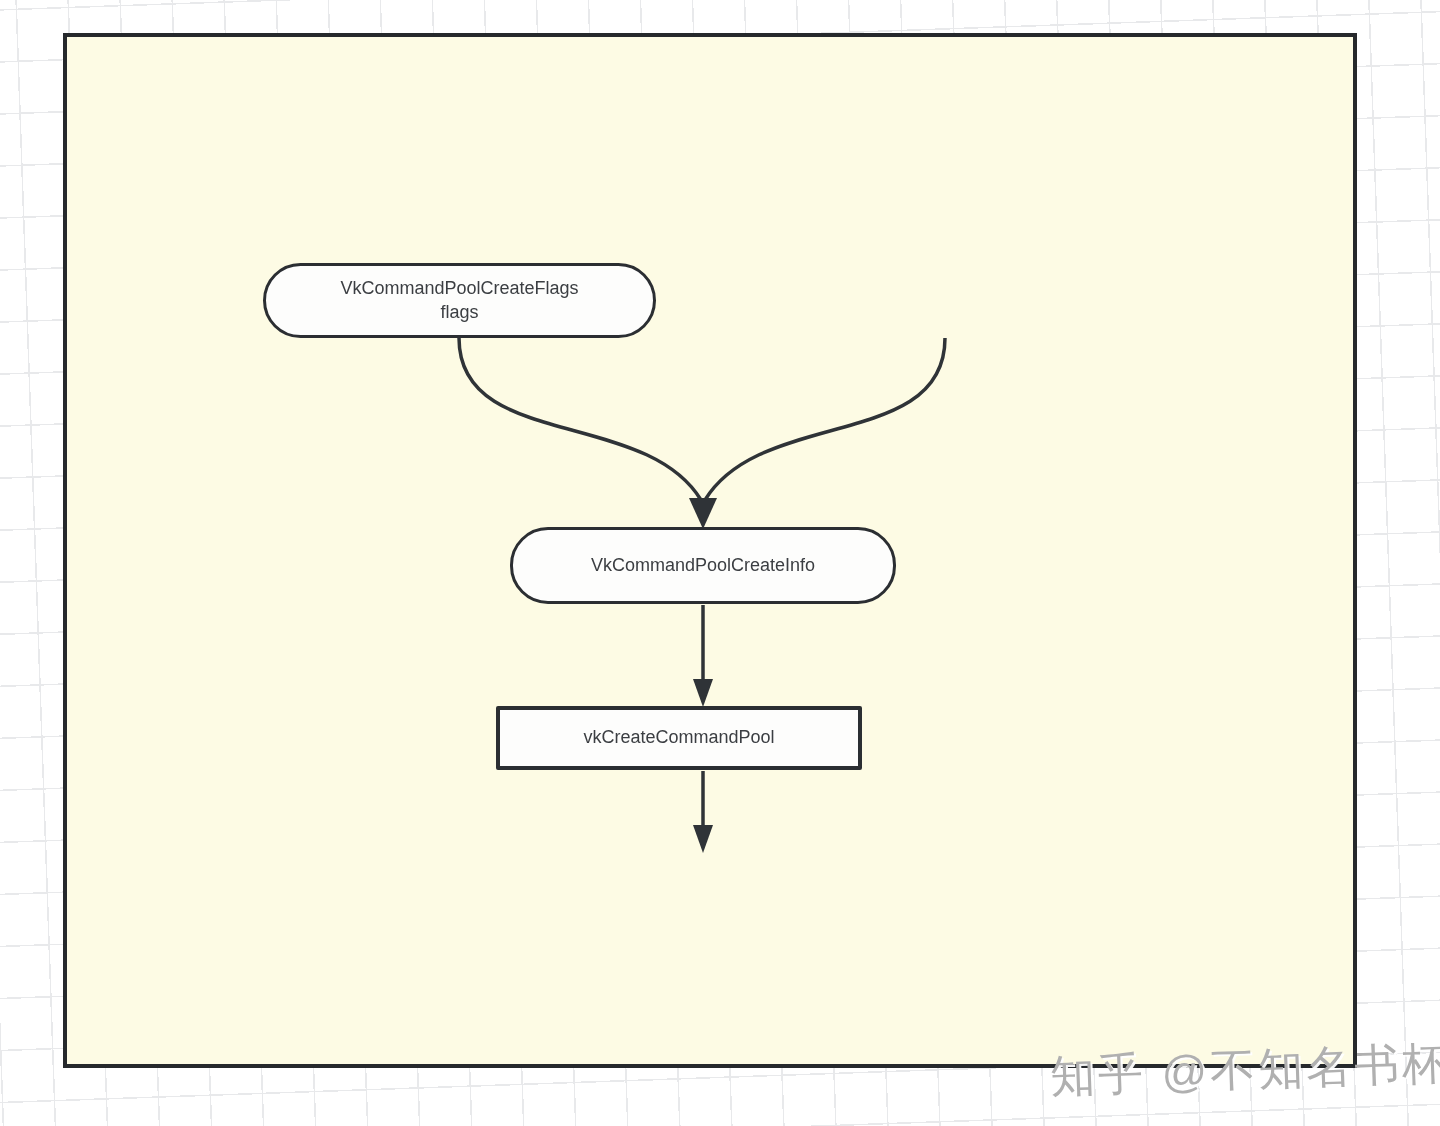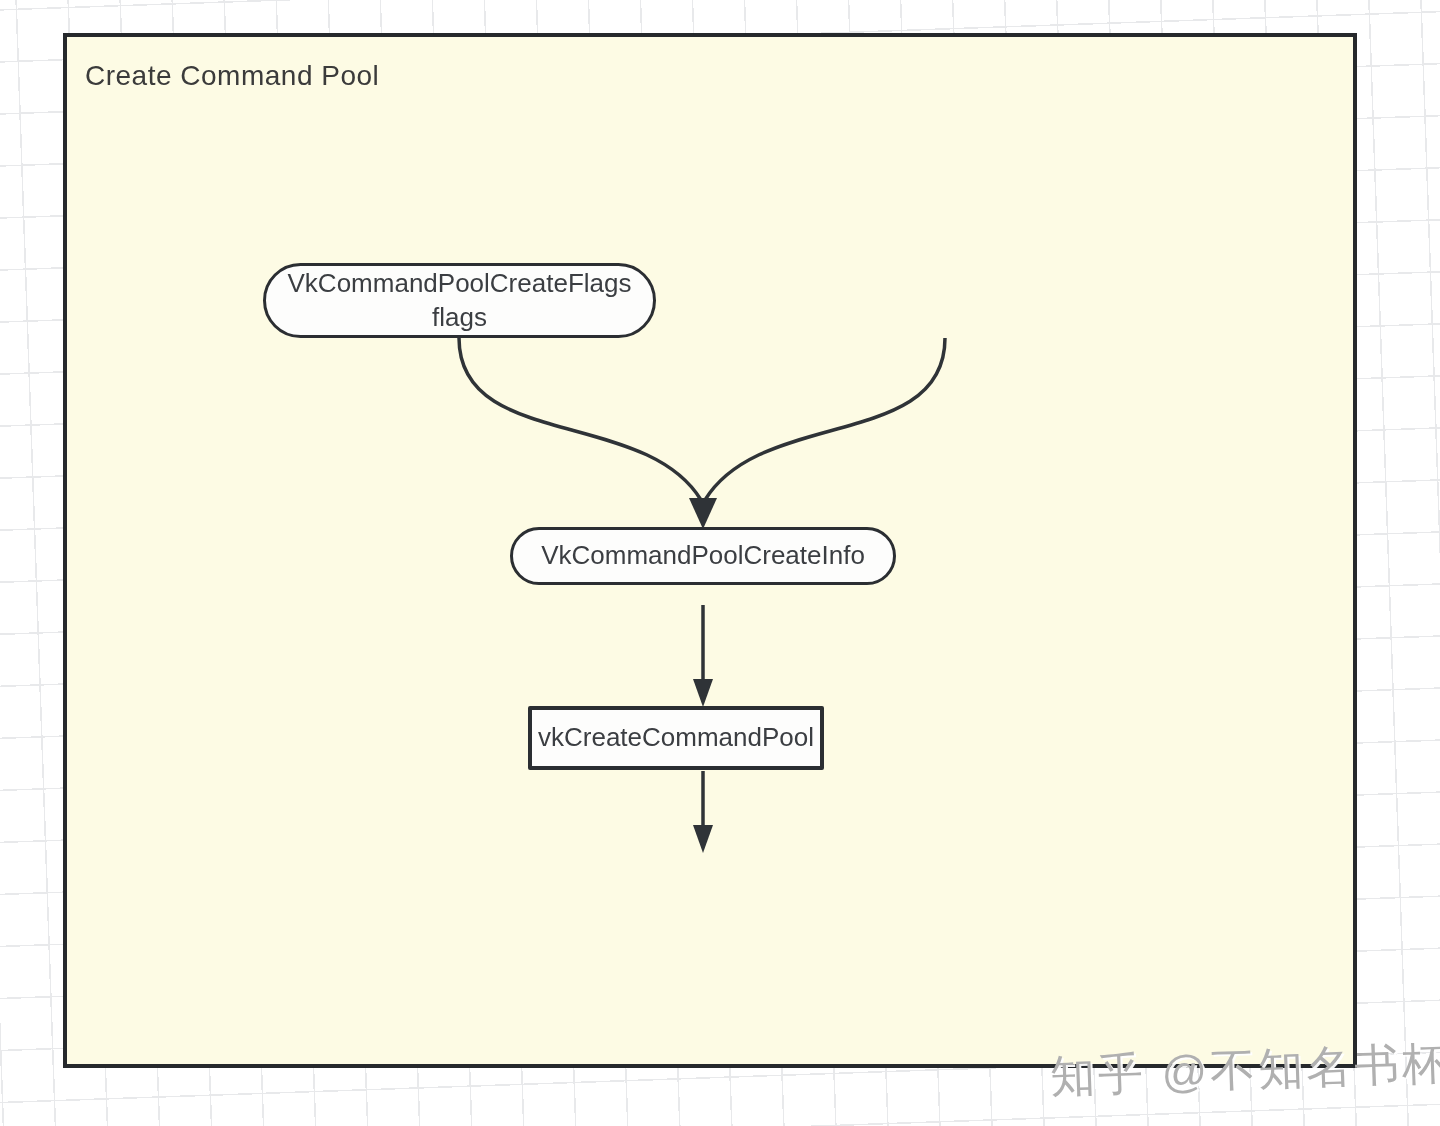--- a/index.html
+++ b/index.html
@@ -55,31 +55,31 @@
     position: absolute;
     background: #fdfdfc;
     border: 3px solid #2b2e32;
     box-sizing: border-box;
     display: flex;
     flex-direction: column;
     align-items: center;
     justify-content: center;
     text-align: center;
     color: #3b3e42;
-    font-size: 26px;
+    font-size: 18px;
     line-height: 1.28;
     white-space: nowrap;
   }
   .node.pill { border-radius: 38px; }
   .node.process { border-radius: 2px; border-width: 4px; }
   .node.terminal { border-radius: 50%; font-size: 24px; }
   .node-flags            { left: 263px; top: 263px; width: 393px; height: 75px; }
   .node-queue-family     { left: 748px; top: 262px; width: 395px; height: 76px; }
-  .node-create-info      { left: 510px; top: 527px; width: 386px; height: 58px; }
-  .node-vk-create        { left: 528px; top: 706px; width: 296px; height: 64px; }
+  .node-create-info      { left: 510px; top: 527px; width: 386px; height: 77px; }
+  .node-vk-create        { left: 496px; top: 706px; width: 366px; height: 64px; }
   .node-command-pool     { left: 582px; top: 853px; width: 242px; height: 197px; }
   .watermark {
     position: absolute;
     left: 1050px; top: 1040px;
     font-size: 45px;
     color: #b0b0b0;
     text-shadow: 2px 2px 0 rgba(255,255,255,0.95);
     letter-spacing: 3px;
     white-space: nowrap;
     transform: rotate(-2deg);
@@ -88,21 +88,20 @@
 </style>
 </head>
 <body>
 
 <div class="stage">
 
   <div class="grid-layer"></div>
 
   <div class="panel"></div>
 
-  <div class="diagram-title">Create Command Pool</div>
 
   <svg class="edges-svg" viewBox="0 0 1440 1126">
     <g stroke="#2f3337" stroke-width="3.5" fill="none">
       <path d="M459,338 C459,450 645,408 701,500"></path>
       <path d="M945,338 C945,450 761,408 705,500"></path>
       <path d="M703,605 L703,680"></path>
       <path d="M703,771 L703,826"></path>
     </g>
     <g fill="#2f3337" stroke="none">
       <polygon points="703,529 689,498 717,498"></polygon>

